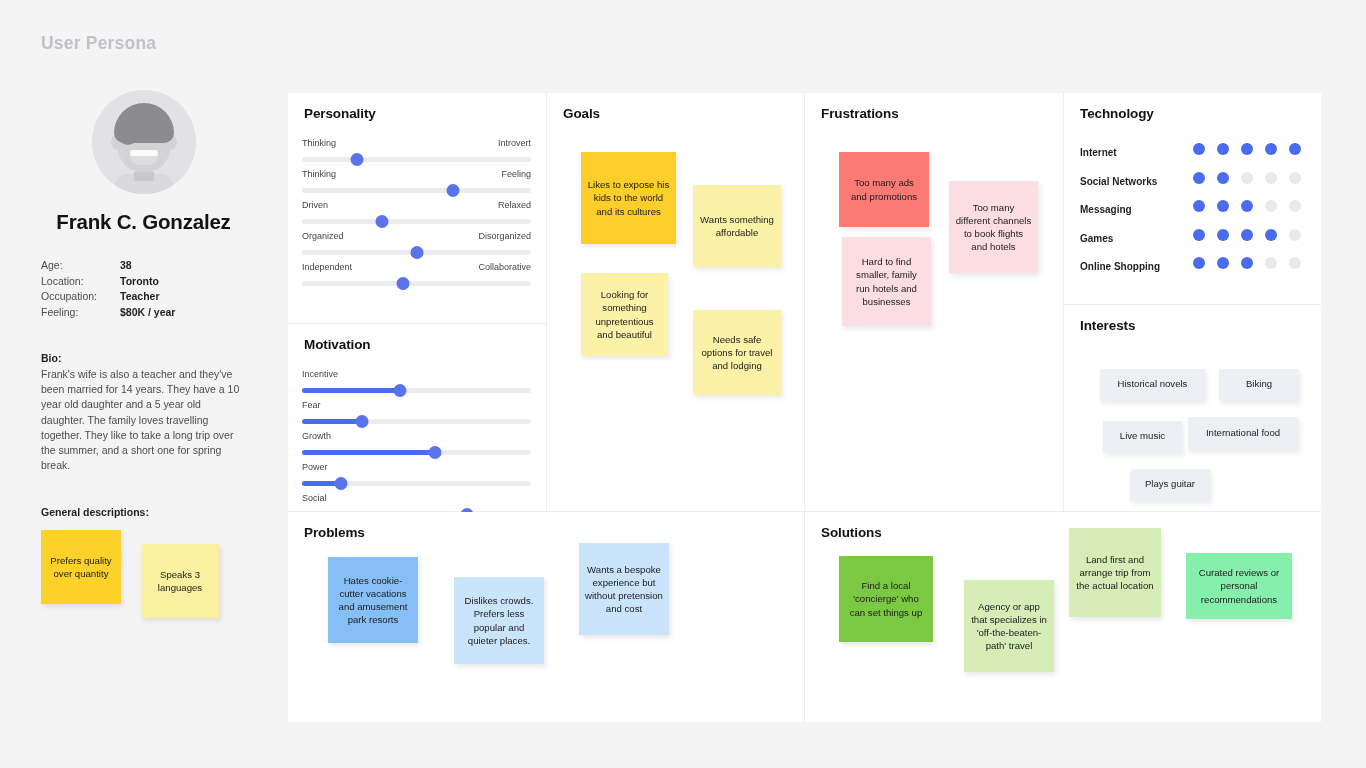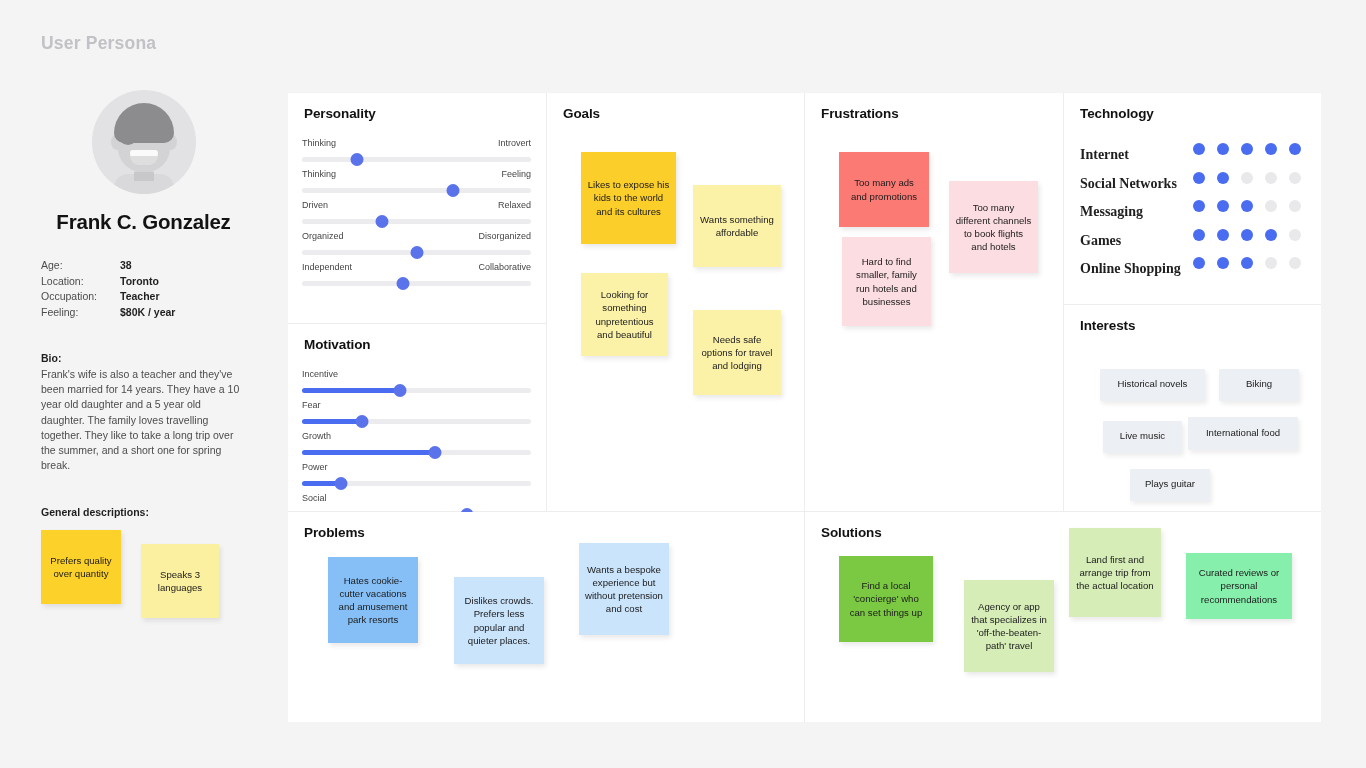--- a/index.html
+++ b/index.html
@@ -120,21 +120,21 @@
     position: absolute;
     display: flex; align-items: center; justify-content: center; text-align: center;
     font-size: 9.6px; line-height: 13.2px; color: #1b1b1b;
     padding: 5px 6px;
     box-shadow: 2px 3px 5px rgba(0,0,0,0.09);
   }
   .note span { display: block; }
 
   
   .tech-row { position: absolute; left: 16px; width: 240px; height: 28.5px; }
-  .tech-label { position: absolute; left: 0; top: 4px; font-size: 14px; font-weight: bold; color: #1f1f1f; font-family: Liberation Serif, serif; }
+  .tech-label { position: absolute; left: 0; top: 4px; font-size: 10px; font-weight: bold; color: #1f1f1f; }
   .dots { position: absolute; left: 113px; top: 0; display: flex; gap: 12px; }
   .dot { width: 12px; height: 12px; border-radius: 50%; background: #e9e9eb; }
   .dot.on { background: #4a6cf0; }
 
   
   .tag {
     position: absolute;
     background: #eceff3;
     display: flex; align-items: flex-end; justify-content: center;
     font-size: 9.6px; color: #1b1b1b;

